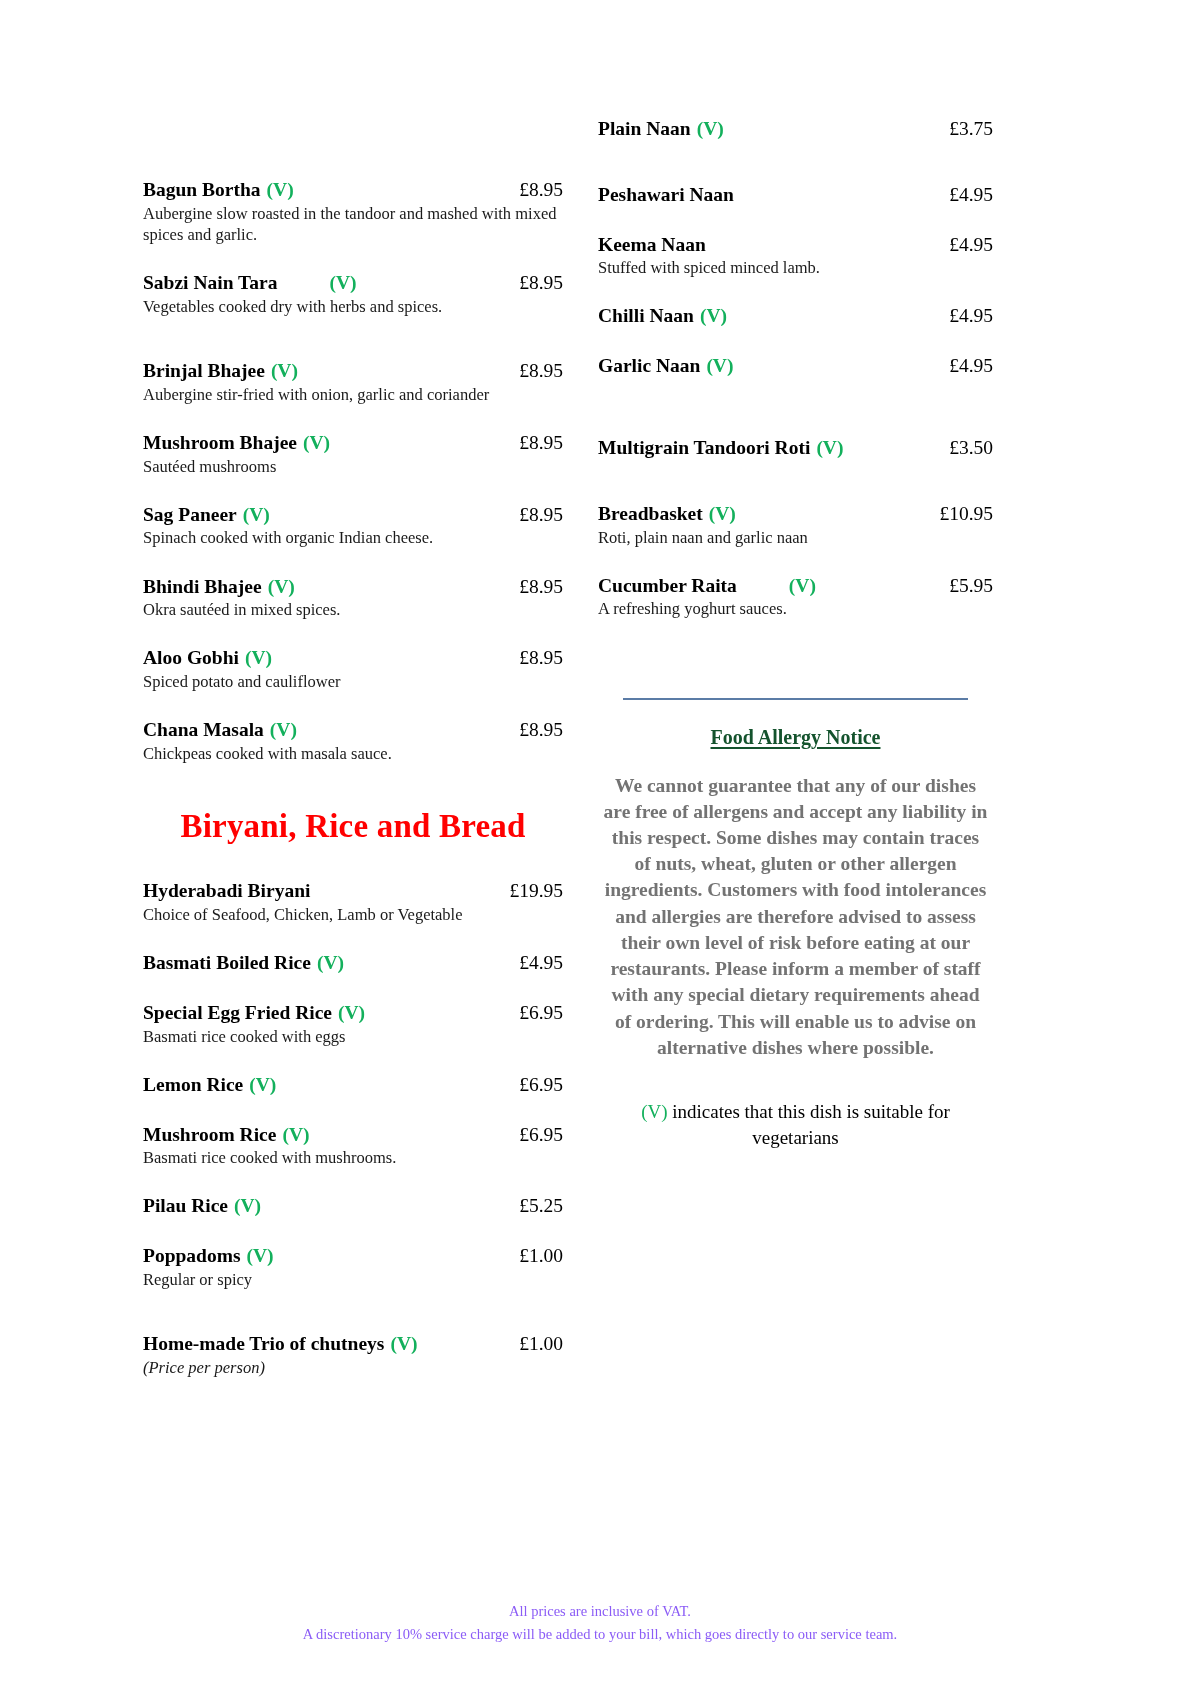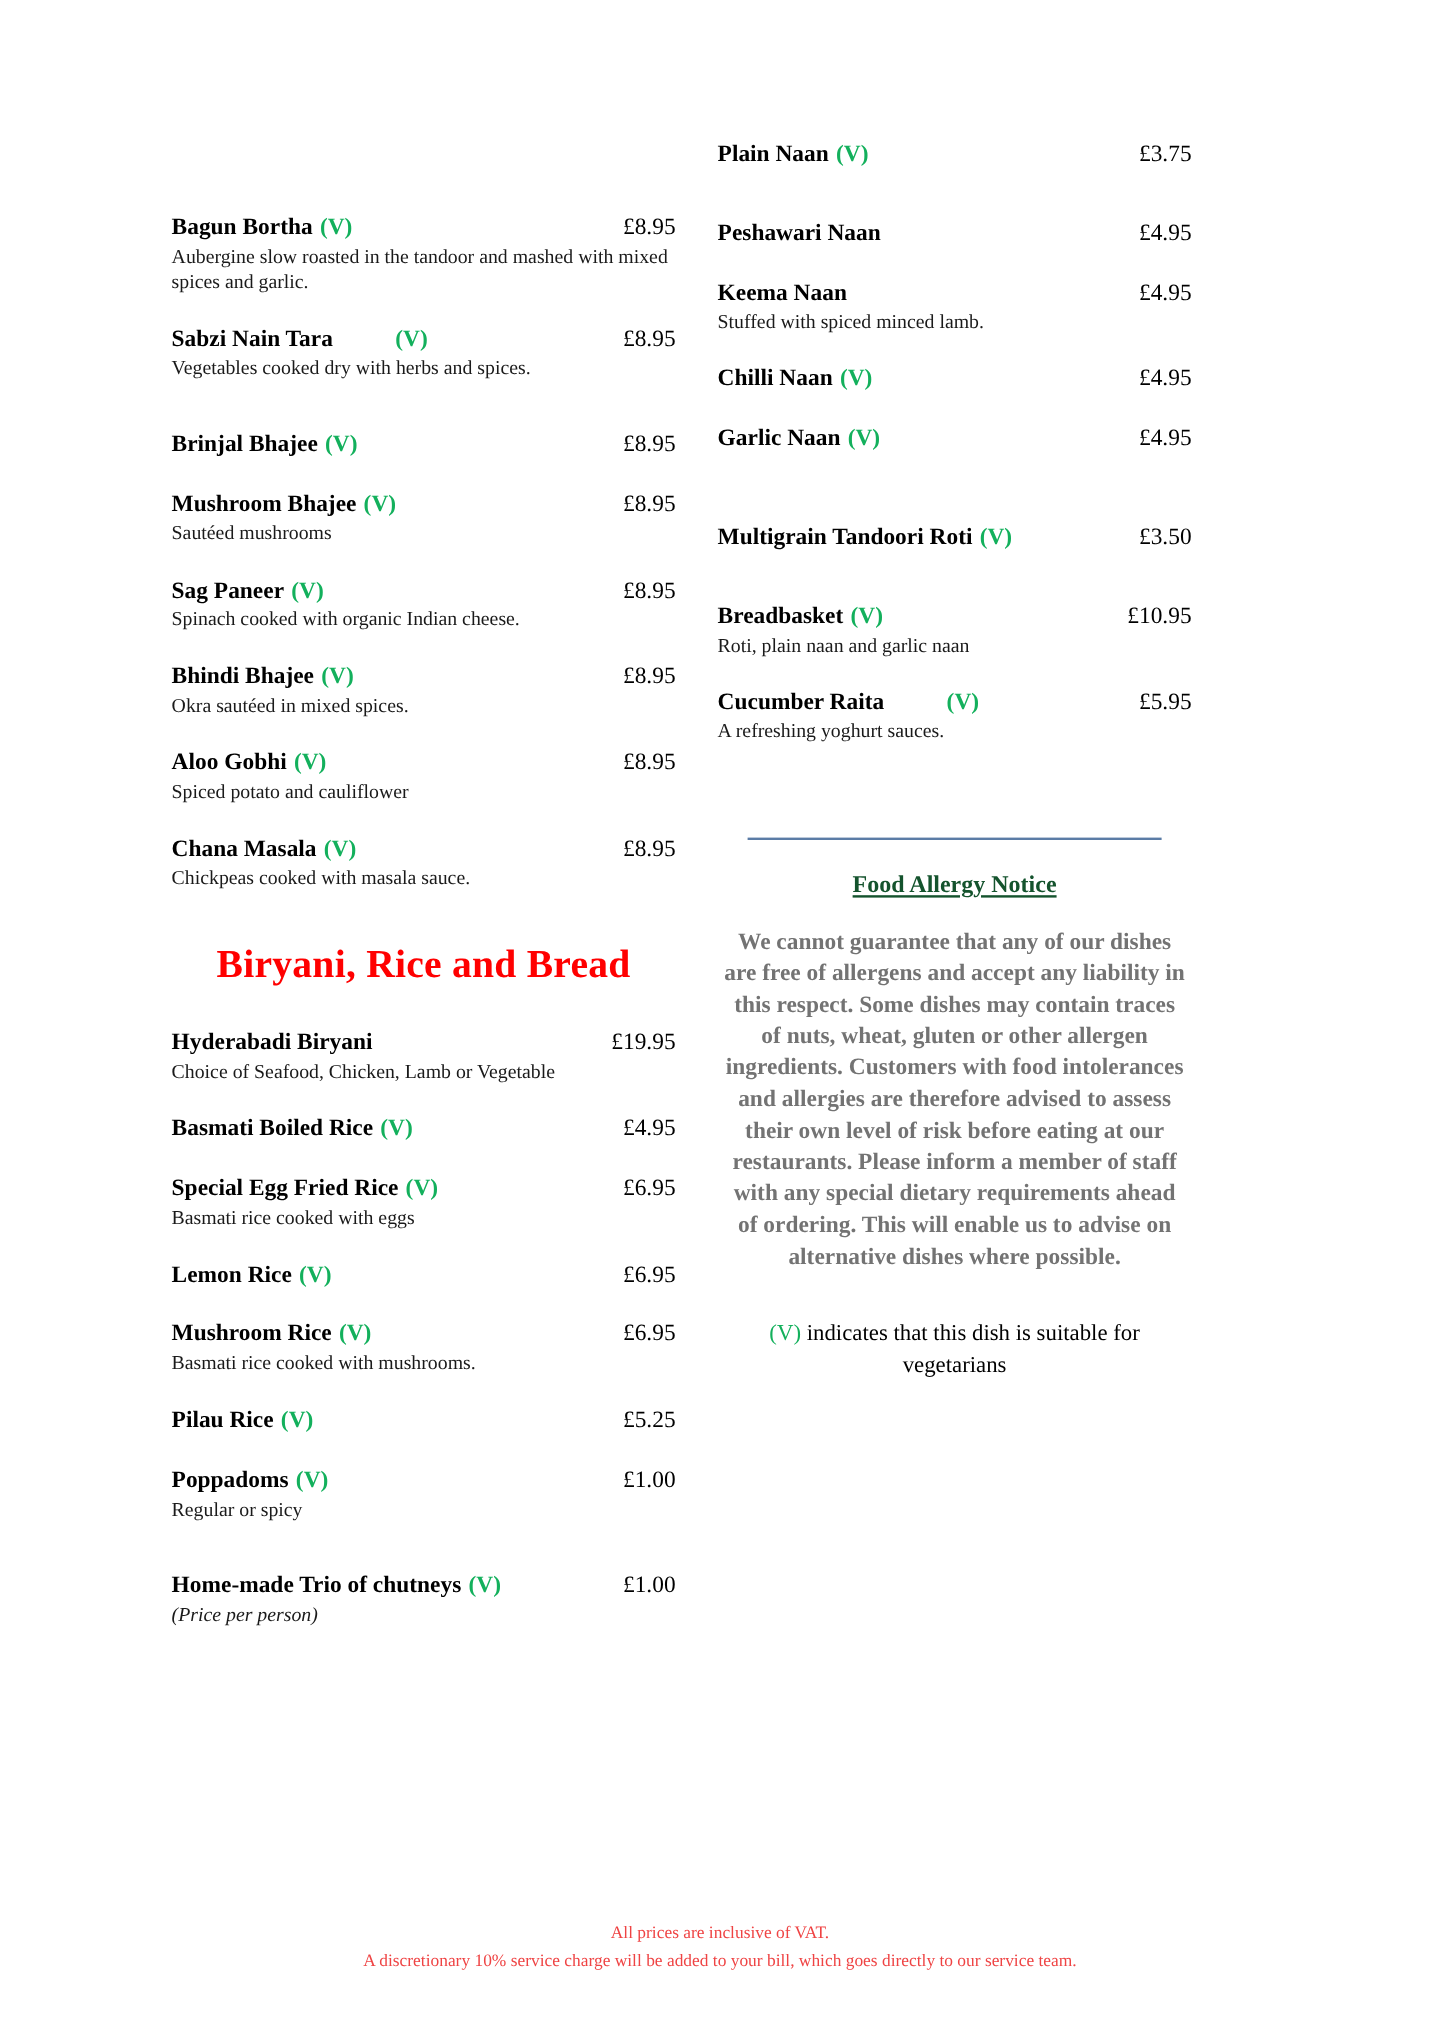--- a/index.html
+++ b/index.html
@@ -135,21 +135,21 @@
     color: #13b05c;
   }
 
   
   .footer {
     position: absolute;
     left: 0;
     right: 0;
     bottom: 52px;
     text-align: center;
-    color: #ef4444;
+    color: #8b5cf6;
     font-size: 14.5px;
     line-height: 1.55;
   }
   .footer div { display: block; }
 </style>
 </head>
 <body>
 
 <div class="page">
 
@@ -171,20 +171,21 @@
               <span class="item-price">£8.95</span>
             </div>
             <div class="item-desc wide">Vegetables cooked dry with herbs and spices.</div>
           </div>
           <div class="gap-lg"></div>
           <div class="item">
             <div class="item-head">
               <span><span class="item-name">Brinjal Bhajee</span><span class="veg">(V)</span></span>
               <span class="item-price">£8.95</span>
             </div>
+            <div class="item-desc wide">Aubergine stir-fried with onion, garlic and coriander</div>
           </div>
           <div class="gap-md"></div>
           <div class="item">
             <div class="item-head">
               <span><span class="item-name">Mushroom Bhajee</span><span class="veg">(V)</span></span>
               <span class="item-price">£8.95</span>
             </div>
             <div class="item-desc wide">Sautéed mushrooms</div>
           </div>
           <div class="gap-md"></div>

